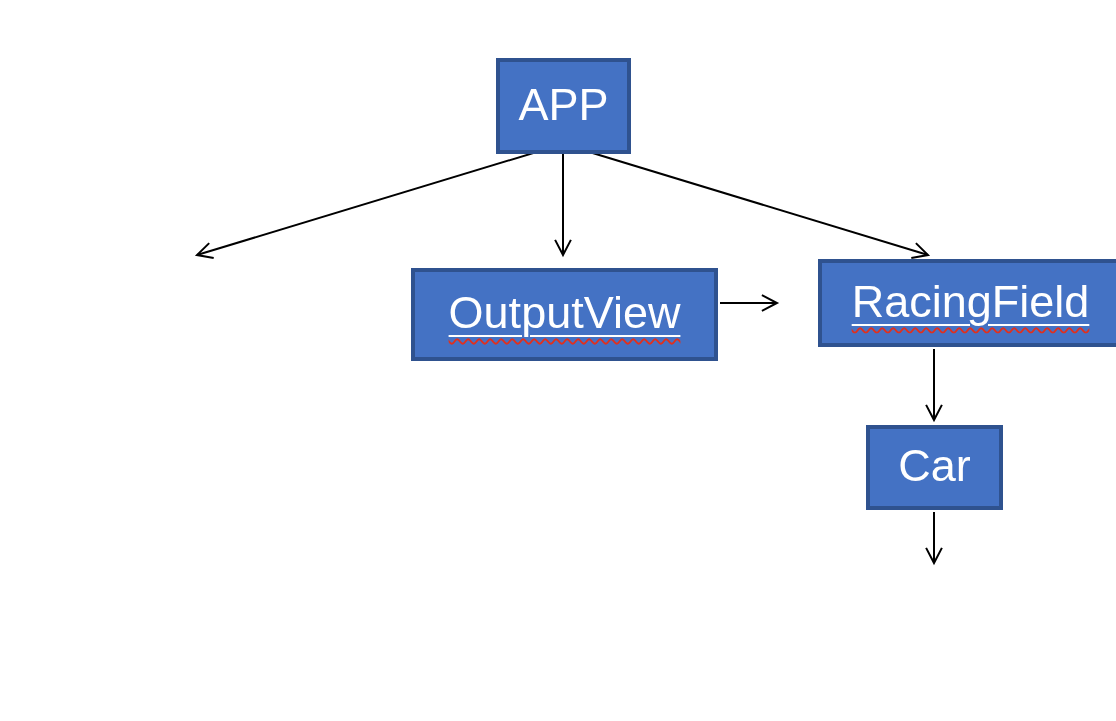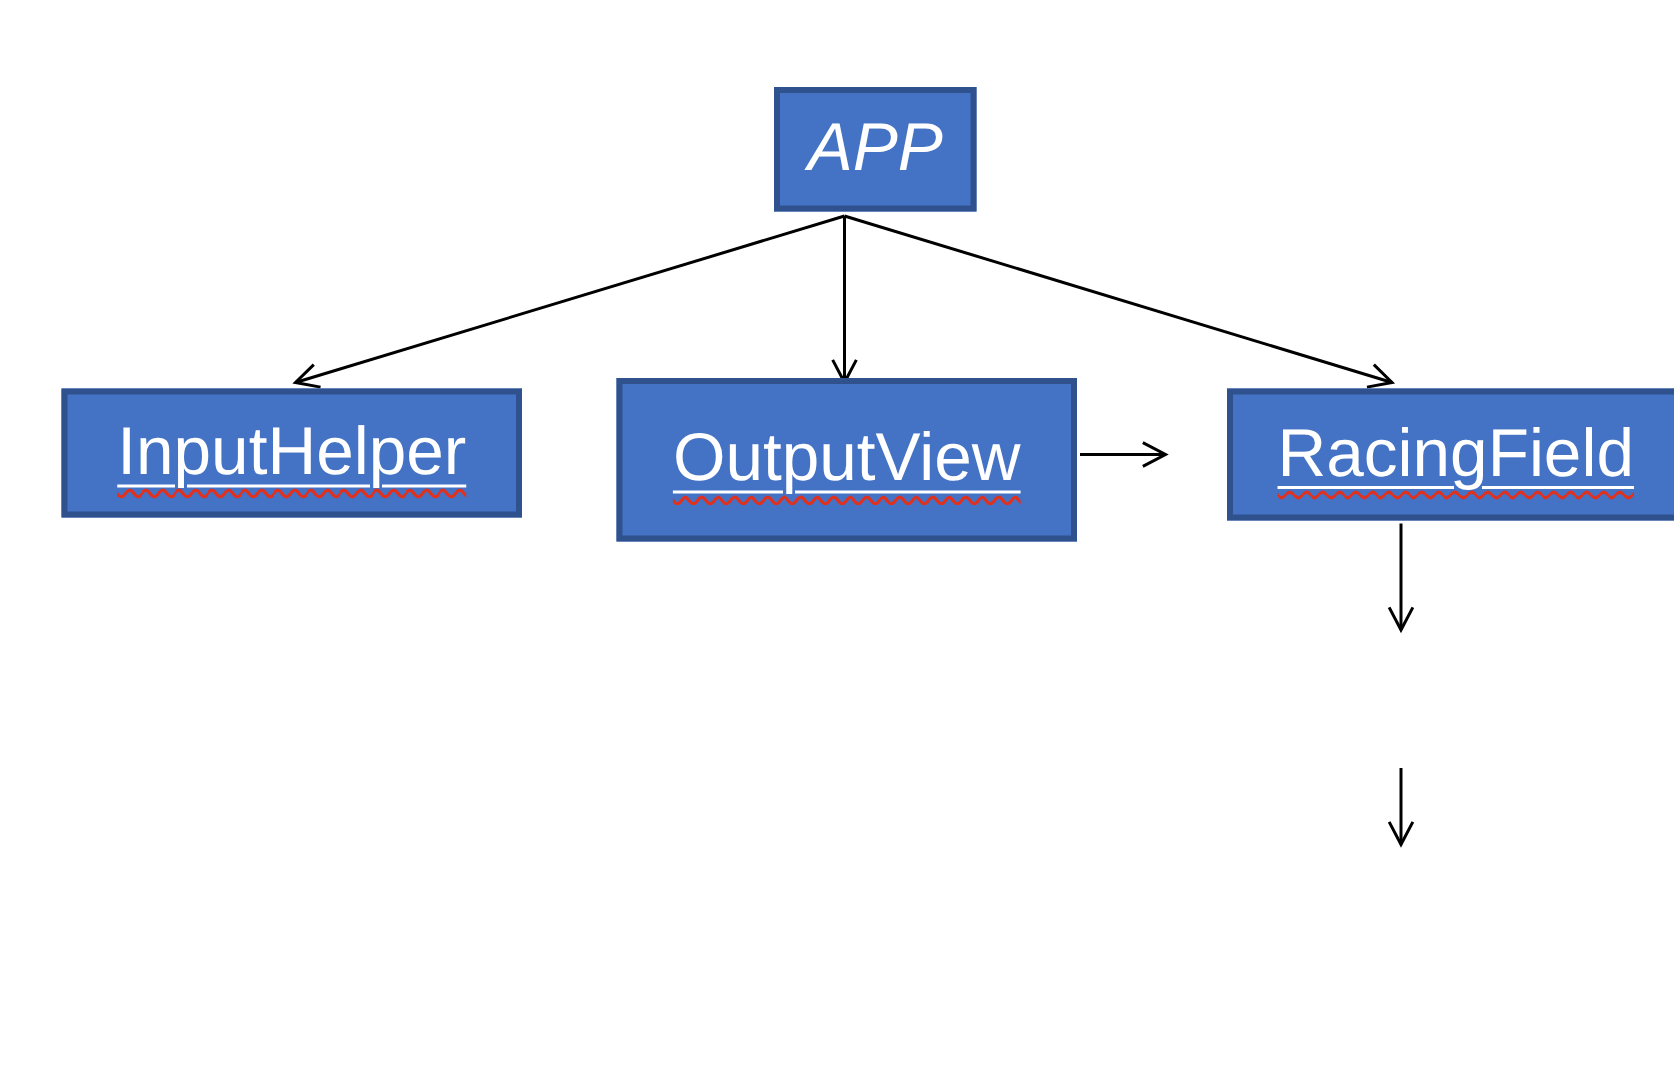--- a/index.html
+++ b/index.html
@@ -44,23 +44,23 @@
     text-decoration-color: var(--node-text);
     text-decoration-thickness: 2px;
     text-underline-offset: 7px;
   }
   .u-squiggle {
     text-decoration: underline wavy var(--squiggle);
     text-decoration-thickness: 2px;
     text-underline-offset: 10px;
   }
   
-  #node-app         { left: 516px; top: 58px;  width: 135px; height: 83px; font-style: italic; }
+  #node-app         { left: 496px; top: 58px;  width: 135px; height: 96px; }
   #node-inputhelper { left: 41px;  top: 259px; width: 307px; height: 86px; }
-  #node-outputview  { left: 411px; top: 252px; width: 307px; height: 109px; text-align: center; }
+  #node-outputview  { left: 411px; top: 268px; width: 307px; height: 93px; text-align: center; }
   #node-racingfield { left: 782px; top: 259px; width: 305px; height: 88px; margin-left: 36px; }
   #node-car         { left: 866px; top: 425px; width: 137px; height: 85px; }
   #node-mover       { left: 837px; top: 568px; width: 193px; height: 85px; }
 </style>
 </head>
 <body>
 
 <div id="canvas">
 
   <svg id="edge-layer" viewBox="0 0 1116 721" xmlns="http://www.w3.org/2000/svg">
@@ -87,27 +87,27 @@
       <g stroke="#000000" stroke-width="2" fill="none">
         <line x1="934" y1="512" x2="934" y2="563"></line>
         <path d="M 926.1 547.9 L 934 563 L 941.9 547.9"></path>
       </g>
     </svg>
 
   <div class="node" id="node-app">
     <span class="node-label">APP</span>
   </div>
 
-  <div class="node" id="node-inputhelper">
-    <span class="node-label u-white"><span class="u-squiggle">InputHelper</span></span>
-  </div>
 
   <div class="node" id="node-outputview">
     <span class="node-label u-white"><span class="u-squiggle">OutputView</span></span>
   </div>
 
   <div class="node" id="node-racingfield">
     <span class="node-label u-white"><span class="u-squiggle">RacingField</span></span>
   </div>
 
+  <div class="node" id="node-car">
+    <span class="node-label">Car</span>
+  </div>
 
 
 </div>
 
 </body></html>

